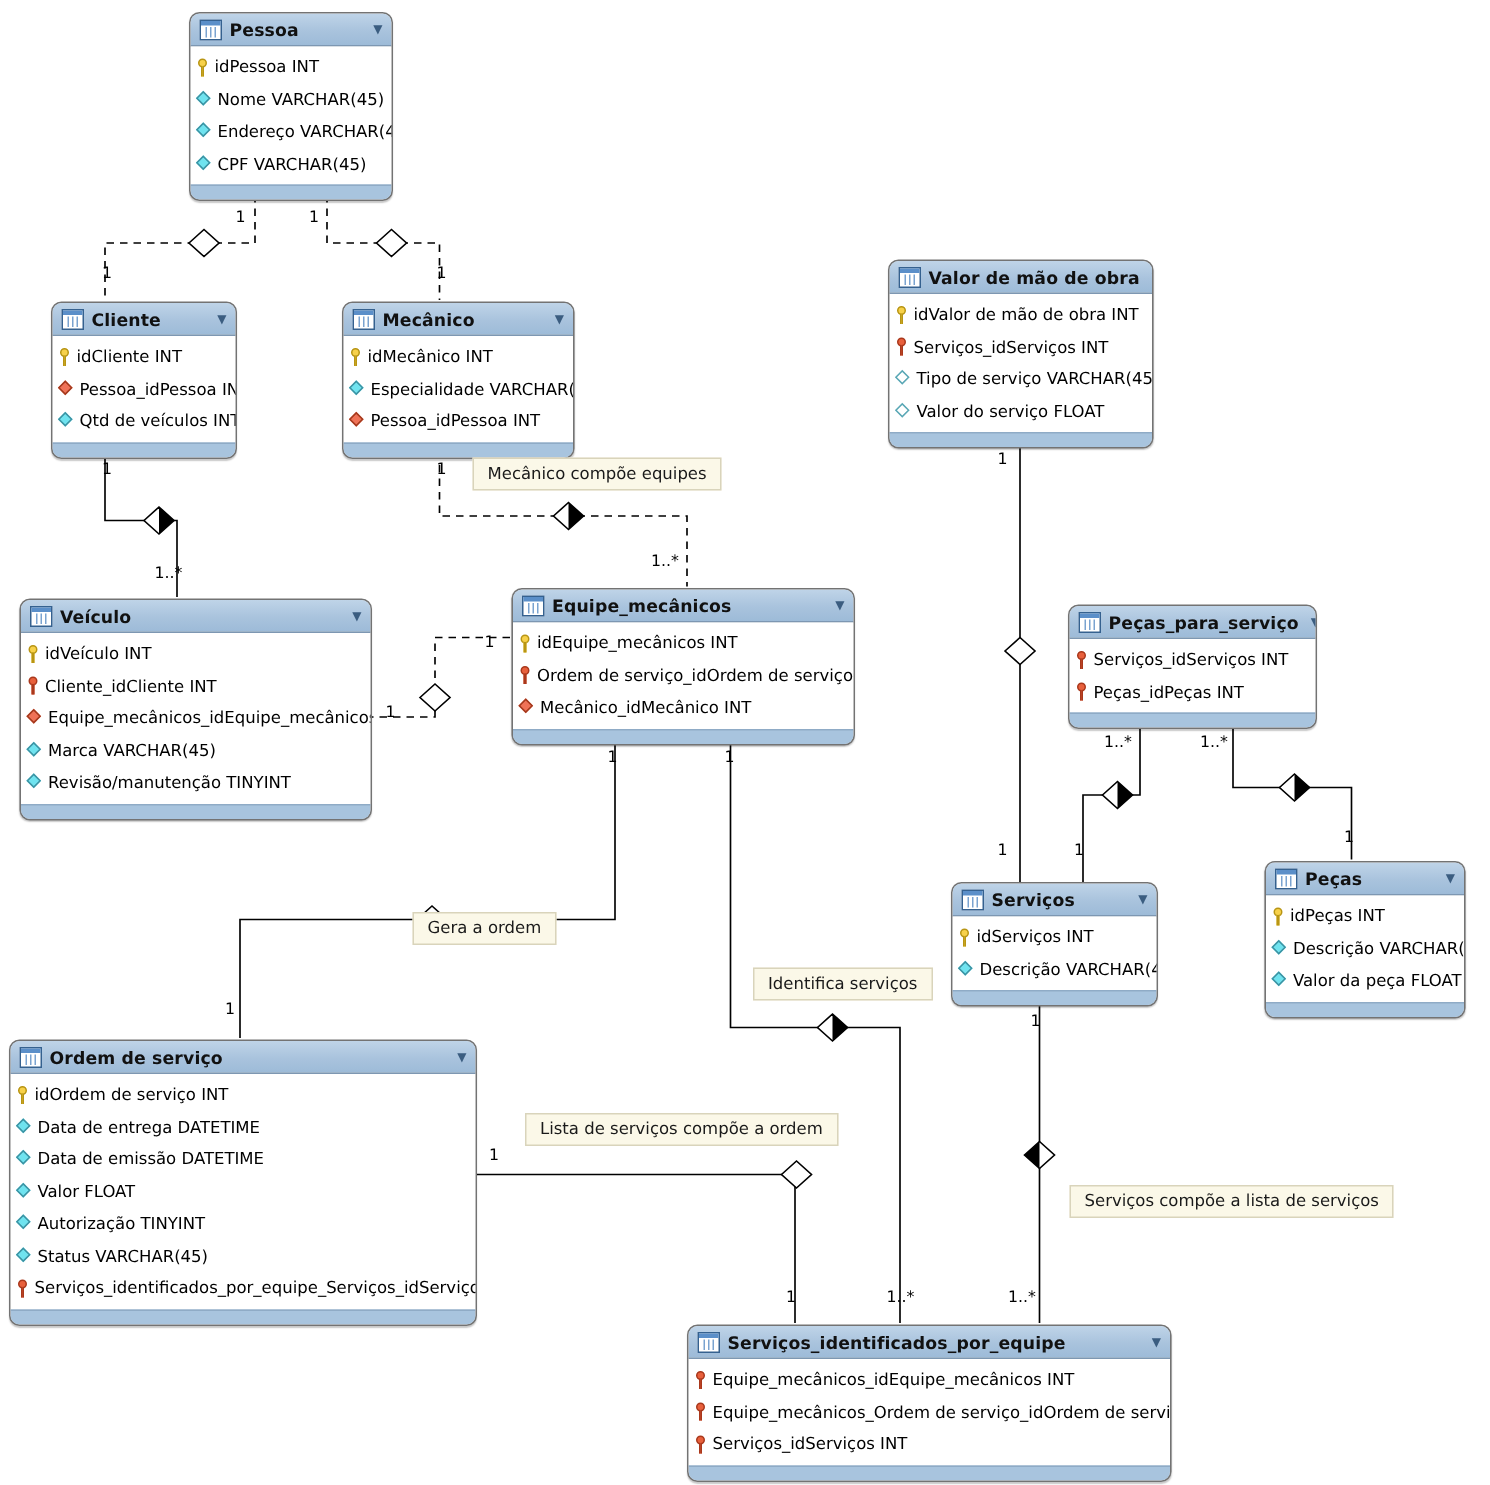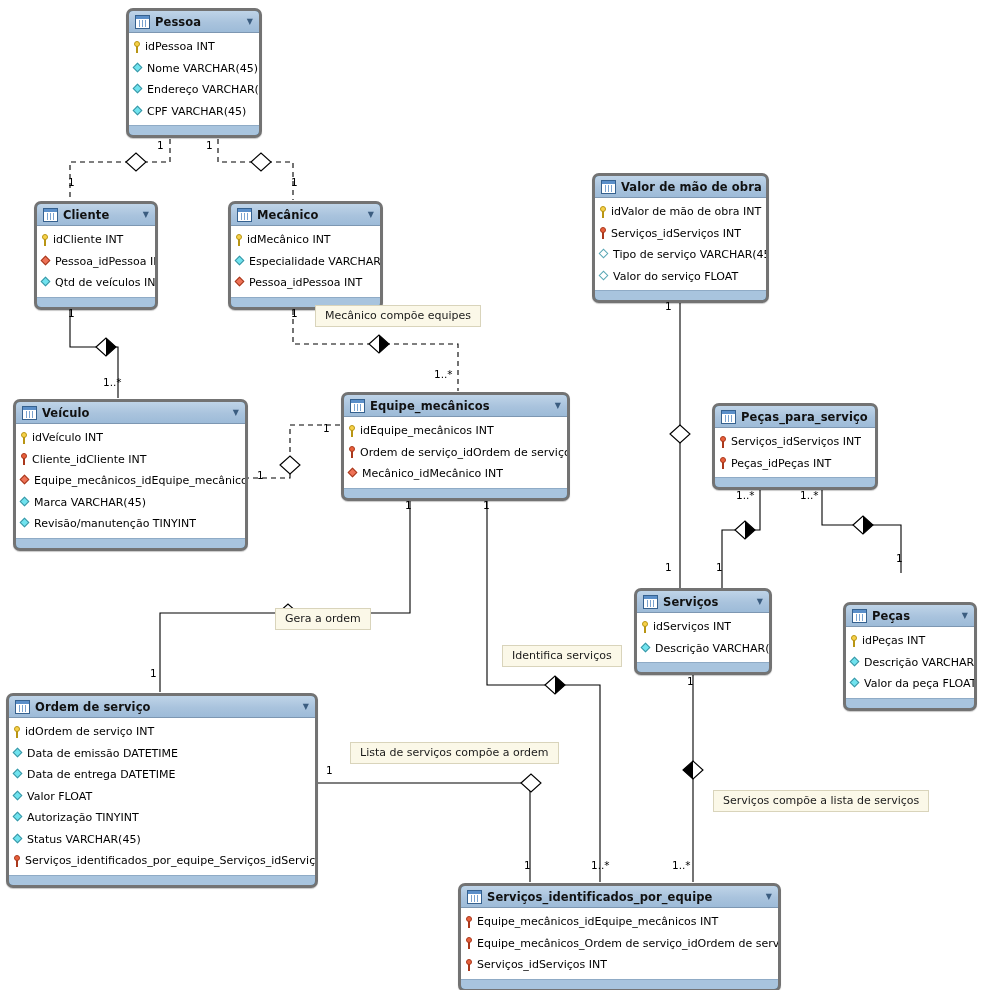--- a/index.html
+++ b/index.html
@@ -24,23 +24,23 @@
     left: 0; top: 0;
     width: 993px;
     height: 990px;
     pointer-events: none;
   }
 
   
   .tbl {
     position: absolute;
     box-sizing: border-box;
-    border: 3px solid #737373;
+    border: 1px solid #737373;
     border-radius: 7px;
-    background: #0c4a6e;
+    background: #e5e5e5;
     box-shadow: 0 1px 1px rgba(0,0,0,0.22);
     overflow: hidden;
   }
   .tbl-hdr {
     height: 21px;
     display: flex;
     align-items: center;
     padding: 0 6px;
     background: linear-gradient(to bottom, #bfd4e8 0%, #a9c3dd 55%, #9dbbd8 100%);
     border-bottom: 1px solid #7d97b2;
@@ -482,21 +482,21 @@
             <span class="gl gl-pk"></span>
             <span class="attr-txt">idServiços INT</span>
           </div>
           <div class="attr">
             <span class="gl gl-col"></span>
             <span class="attr-txt">Descrição VARCHAR(45)</span>
           </div>
         </div>
         <div class="tbl-foot"></div>
       </div>
-      <div class="tbl" style="left: 843px; top: 574px; width: 134px; margin-top: 28px;">
+      <div class="tbl" style="left: 843px; top: 574px; width: 134px;">
         <div class="tbl-hdr">
           <span class="tbl-icon"></span>
           <span class="tbl-title">Peças</span>
           <span class="tbl-caret">▼</span>
         </div>
         <div class="tbl-body">
           <div class="attr">
             <span class="gl gl-pk"></span>
             <span class="attr-txt">idPeças INT</span>
           </div>
@@ -517,25 +517,25 @@
           <span class="tbl-title">Ordem de serviço</span>
           <span class="tbl-caret">▼</span>
         </div>
         <div class="tbl-body">
           <div class="attr">
             <span class="gl gl-pk"></span>
             <span class="attr-txt">idOrdem de serviço INT</span>
           </div>
           <div class="attr">
             <span class="gl gl-col"></span>
+            <span class="attr-txt">Data de entrega DATETIME</span>
+          </div>
+          <div class="attr">
+            <span class="gl gl-col"></span>
             <span class="attr-txt">Data de emissão DATETIME</span>
-          </div>
-          <div class="attr">
-            <span class="gl gl-col"></span>
-            <span class="attr-txt">Data de entrega DATETIME</span>
           </div>
           <div class="attr">
             <span class="gl gl-col"></span>
             <span class="attr-txt">Valor FLOAT</span>
           </div>
           <div class="attr">
             <span class="gl gl-col"></span>
             <span class="attr-txt">Autorização TINYINT</span>
           </div>
           <div class="attr">

